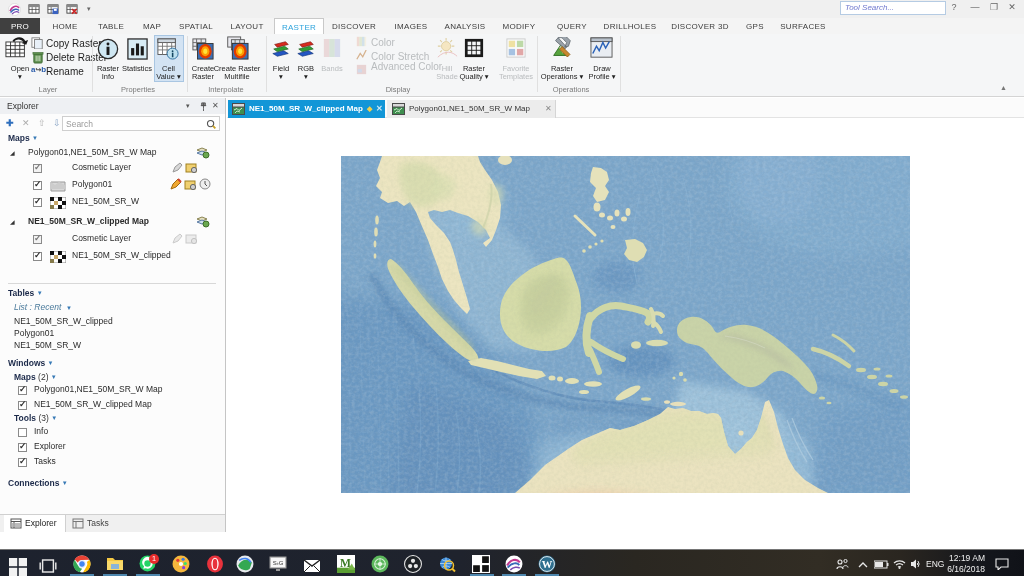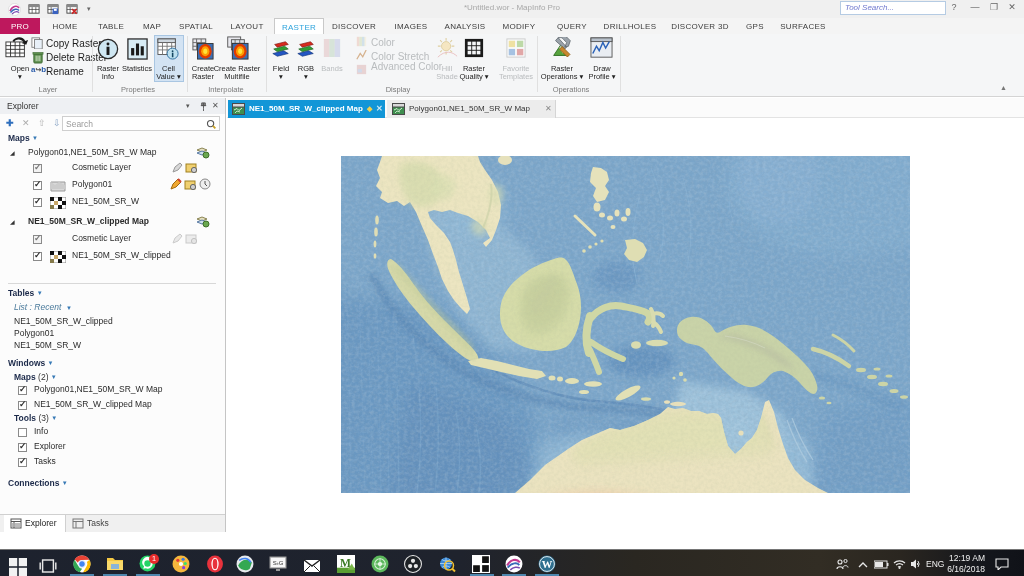--- a/index.html
+++ b/index.html
@@ -4,21 +4,21 @@
 html,body{width:1024px;height:576px;overflow:hidden;font-family:"Liberation Sans",sans-serif;background:#fff}
 #app{position:absolute;left:0;top:0;width:1024px;height:576px}
 .abs{position:absolute}
 #titlebar{position:absolute;left:0;top:0;width:1024px;height:18px;background:#f0f0f0}
 #title{position:absolute;left:0;top:3px;width:1024px;text-align:center;font-size:8px;color:#a8a8a8}
 #qat{position:absolute;left:8px;top:2px;height:14px;display:flex;align-items:center}
 #toolsearch{position:absolute;left:840px;top:1px;width:106px;height:14px;background:#fff;border:1px solid #b5cbe3;font-size:8px;font-style:italic;color:#7179ce;padding:1px 4px}
 .winbtn{position:absolute;top:0px;font-size:9px;color:#666;width:16px;text-align:center;line-height:15px}
 #tabrow{position:absolute;left:0;top:18px;width:1024px;height:16px;background:#f4f4f4}
 .rtab{position:absolute;top:0;height:16px;line-height:17px;font-size:8px;letter-spacing:.3px;color:#3c3c3c;text-align:center}
-.rtab.pro{background:#be185d;color:#fff}
+.rtab.pro{background:#404040;color:#fff}
 .rtab.sel{background:#fff;color:#2da3dc;border:1px solid #c9c9c9;border-bottom:none}
 #ribbon{position:absolute;left:0;top:34px;width:1024px;height:63px;background:#f5f6f7;border-bottom:1px solid #d4d4d4}
 .glabel{position:absolute;top:51px;font-size:7.5px;color:#7a7a7a;text-align:center}
 .gsep{position:absolute;top:2px;height:56px;width:1px;background:#e0e0e0}
 .btxt{position:absolute;font-size:7.5px;color:#1e1e1e;text-align:center;line-height:7.5px}
 .btxt.dis{color:#b9bcbe}
 .srow{position:absolute;font-size:10px;color:#1e1e1e;line-height:9px}
 .srow.dis{color:#b9bcbe}
 #main{position:absolute;left:0;top:98px;width:1024px;height:434px;background:#fff}
 #explorer{position:absolute;left:0;top:0;width:226px;height:434px;background:#fcfcfc;border-right:1px solid #c5c5c5}
@@ -69,21 +69,20 @@
   <span style="width:7px"></span>
   <svg width="12" height="12" viewBox="0 0 13 13">
           <rect x="1" y="2" width="11" height="9" fill="#fff" stroke="#444"></rect>
           <rect x="1" y="2" width="11" height="2.5" fill="#888"></rect>
           <path d="M1 7h11M4.5 4.5V11" stroke="#444" stroke-width=".8"></path>
           <path d="M6.5 6.5l5 5M11.5 6.5l-5 5" stroke="#cc2222" stroke-width="1.6"></path>
         </svg>
   <span style="width:9px"></span>
   <span style="color:#666;font-size:7px">▾</span>
  </div>
- <div id="title">*Untitled.wor - MapInfo Pro</div>
  <div id="toolsearch">Tool Search...</div>
  <div class="winbtn" style="left:946px">?</div>
  <div class="winbtn" style="left:967px">—</div>
  <div class="winbtn" style="left:986px">❐</div>
  <div class="winbtn" style="left:1004px">✕</div>
 </div>
 
 <div id="tabrow">
  <div class="rtab pro" style="left:0px;width:40px">PRO</div>
  <div class="rtab" style="left:43px;width:44px">HOME</div>

